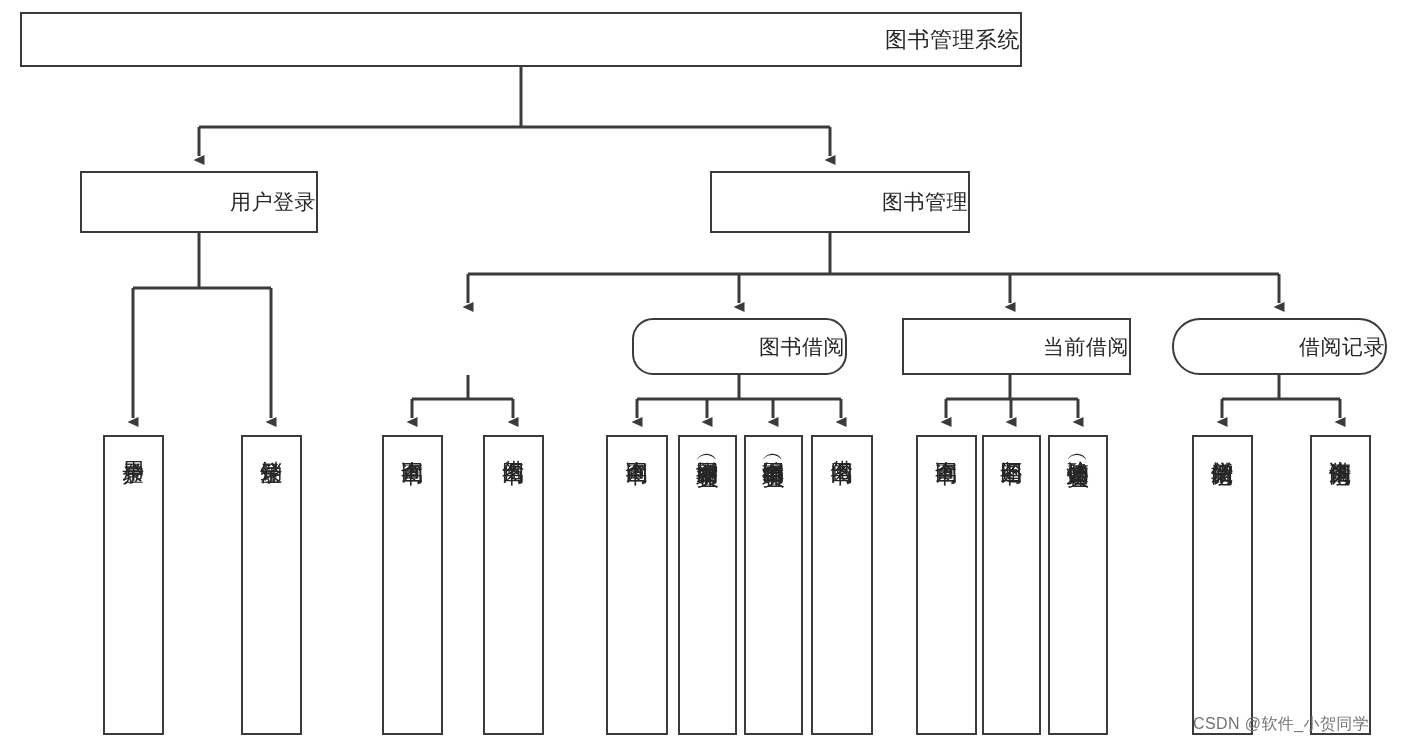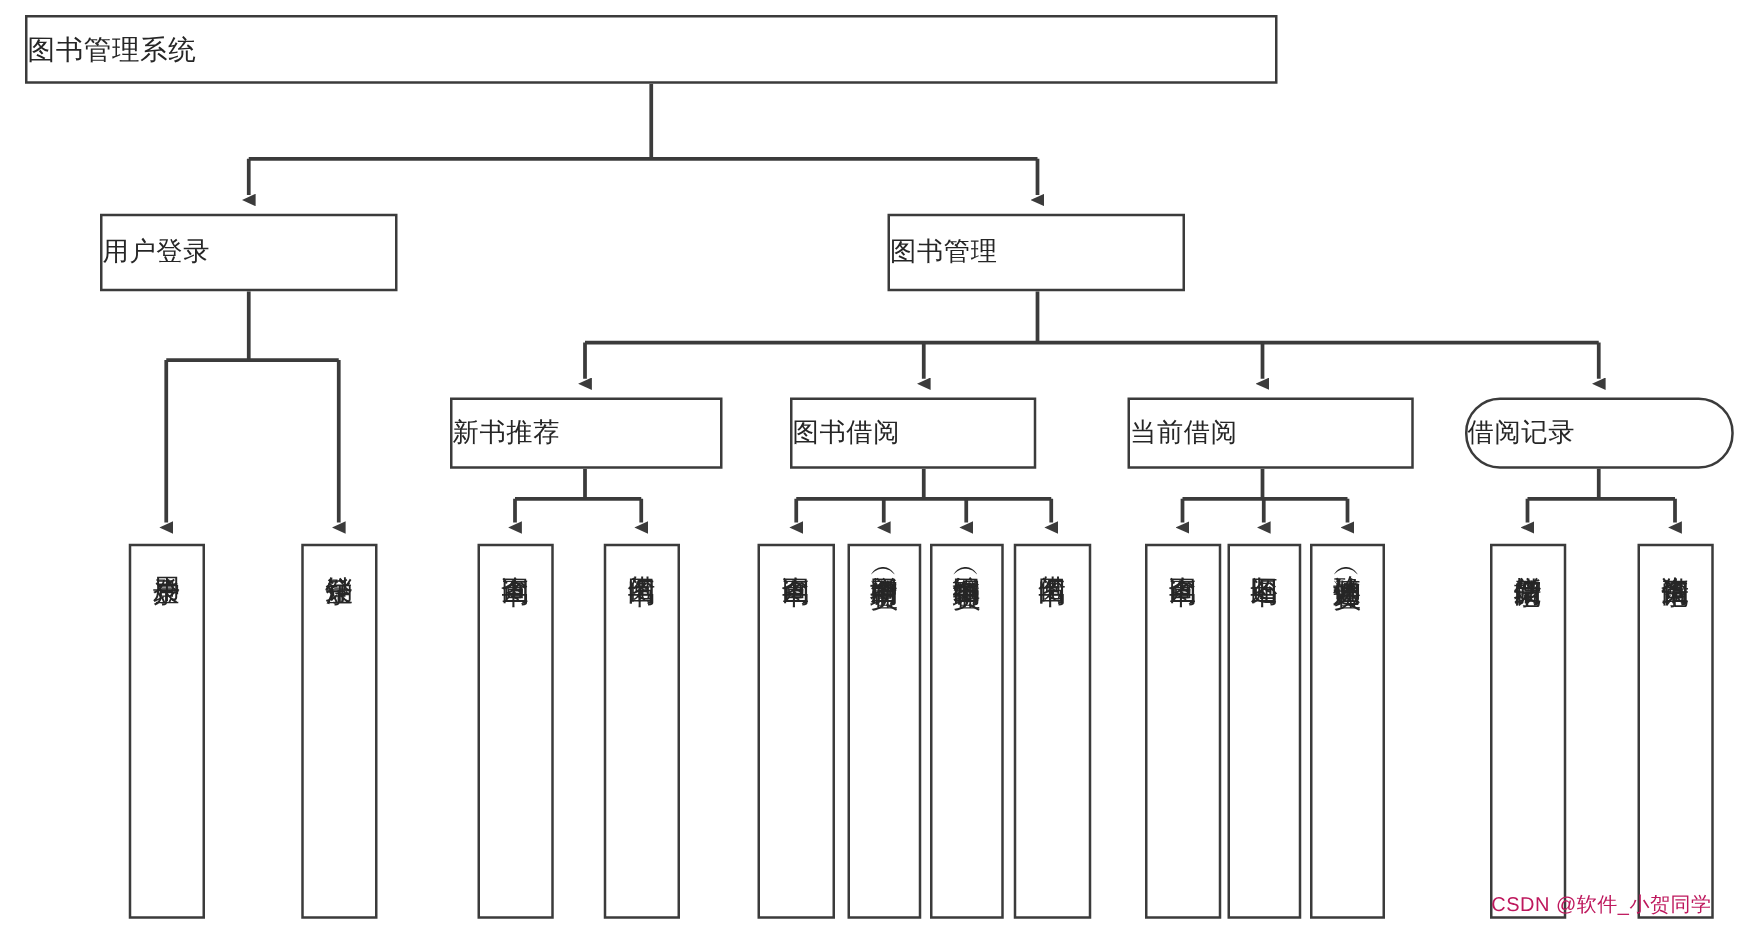--- a/index.html
+++ b/index.html
@@ -27,21 +27,21 @@
     height: 747px;
     pointer-events: none;
   }
   .node {
     position: absolute;
     box-sizing: border-box;
     border: 2px solid #3b3b3b;
     background: #ffffff;
     display: flex;
     align-items: center;
-    justify-content: flex-start;
+    justify-content: flex-end;
     color: #262626;
     z-index: 2;
   }
   .node .label {
     display: block;
     text-align: center;
     line-height: 1.14;
     letter-spacing: 0.5px;
   }
   
@@ -63,21 +63,21 @@
     line-height: 1.06;
     letter-spacing: 1px;
     max-height: 292px;
   }
   .node.vert.tall .label { max-height: 296px; }
   #watermark {
     position: absolute;
     left: 1193px;
     top: 714px;
     font-size: 16px;
-    color: #be185d;
+    color: #737373;
     white-space: nowrap;
     z-index: 3;
     letter-spacing: 0.4px;
   }
 </style>
 </head>
 <body>
 
 <div id="canvas">
 
@@ -131,28 +131,25 @@
     </g>
   </svg>
 
   <div class="node horiz root" style="left:20px; top:12px; width:1002px; height:55px;">
     <span class="label">图书管理系统</span>
   </div>
 
   <div class="node horiz" style="left:80px; top:171px; width:238px; height:62px;">
     <span class="label">用户登录</span>
   </div>
-  <div class="node horiz" style="left:710px; top:171px; width:238px; height:62px;">
+  <div class="node horiz" style="left:710px; top:171px; width:260px; height:62px;">
     <span class="label">图书管理</span>
   </div>
 
-  <div class="node horiz" style="left:360px; top:318px; width:218px; height:57px;">
-    <span class="label">新书推荐</span>
-  </div>
-  <div class="node horiz" style="left:632px; top:318px; width:197px; height:57px;">
+  <div class="node horiz" style="left:632px; top:318px; width:215px; height:57px;border-radius:21px;">
     <span class="label">图书借阅</span>
   </div>
   <div class="node horiz" style="left:902px; top:318px; width:229px; height:57px;">
     <span class="label">当前借阅</span>
   </div>
   <div class="node horiz" style="left:1172px; top:318px; width:215px; height:57px;border-radius:28px;">
     <span class="label">借阅记录</span>
   </div>
 
   <div class="node vert" style="left:103px; top:435px; width:61px; height:300px;">

